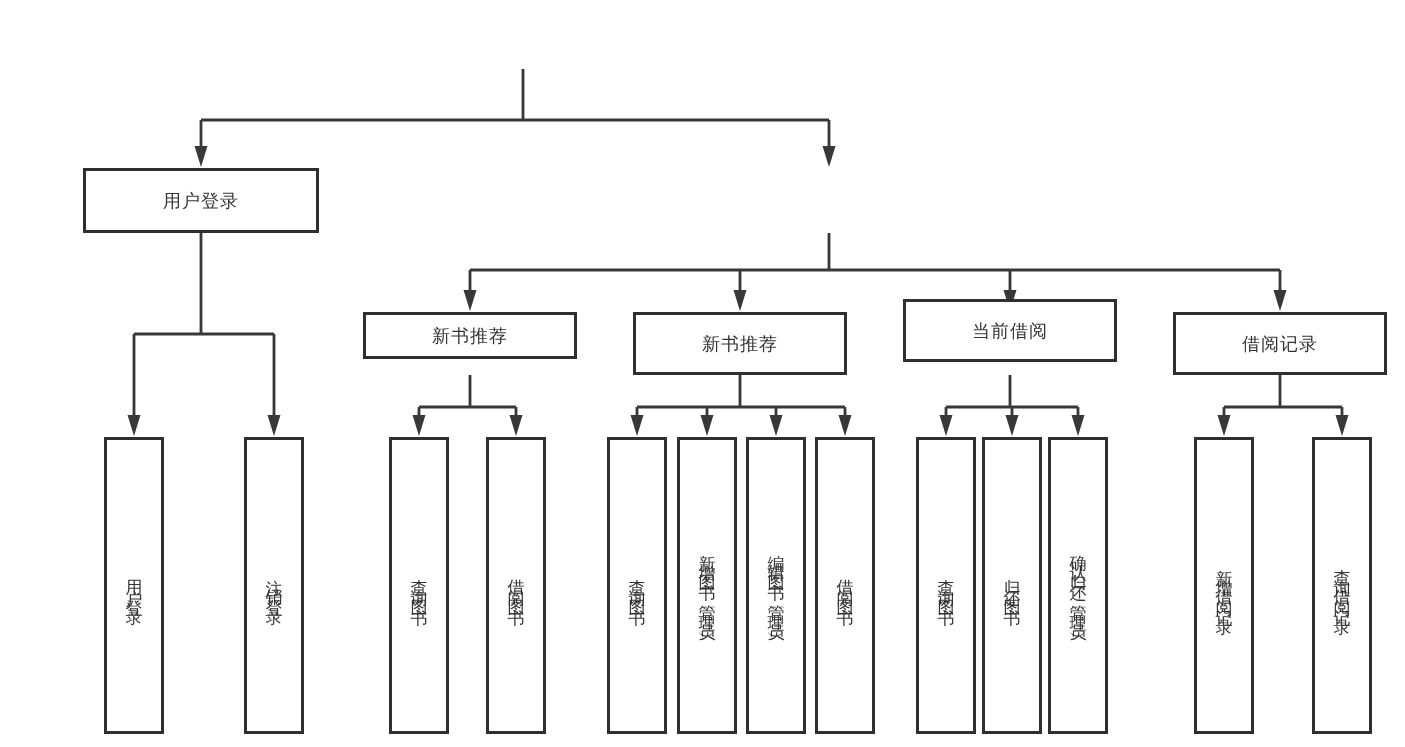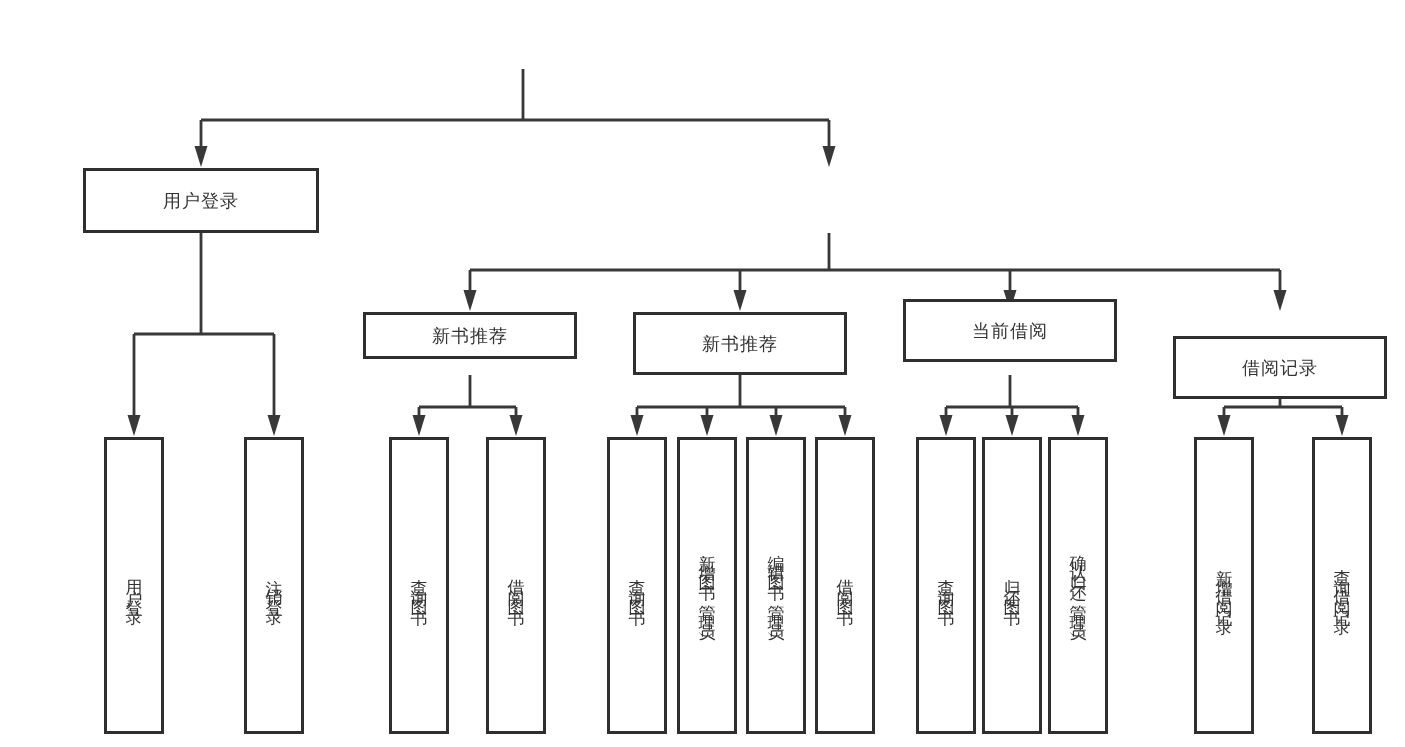--- a/index.html
+++ b/index.html
@@ -109,21 +109,21 @@
 
   <div class="hnode" style="left:363px; top:312px; width:214px; height:47px;">
     <span>新书推荐</span>
   </div>
   <div class="hnode" style="left:633px; top:312px; width:214px; height:63px;">
     <span>新书推荐</span>
   </div>
   <div class="hnode" style="left:903px; top:299px; width:214px; height:63px;">
     <span>当前借阅</span>
   </div>
-  <div class="hnode" style="left:1173px; top:312px; width:214px; height:63px;margin-top:24px;">
+  <div class="hnode" style="left:1173px; top:312px; width:214px; height:63px;">
     <span>借阅记录</span>
   </div>
 
   <div class="vnode" style="left:104px;">
     <span class="vtext">用户登录</span>
   </div>
   <div class="vnode" style="left:244px;">
     <span class="vtext">注销登录</span>
   </div>
 

